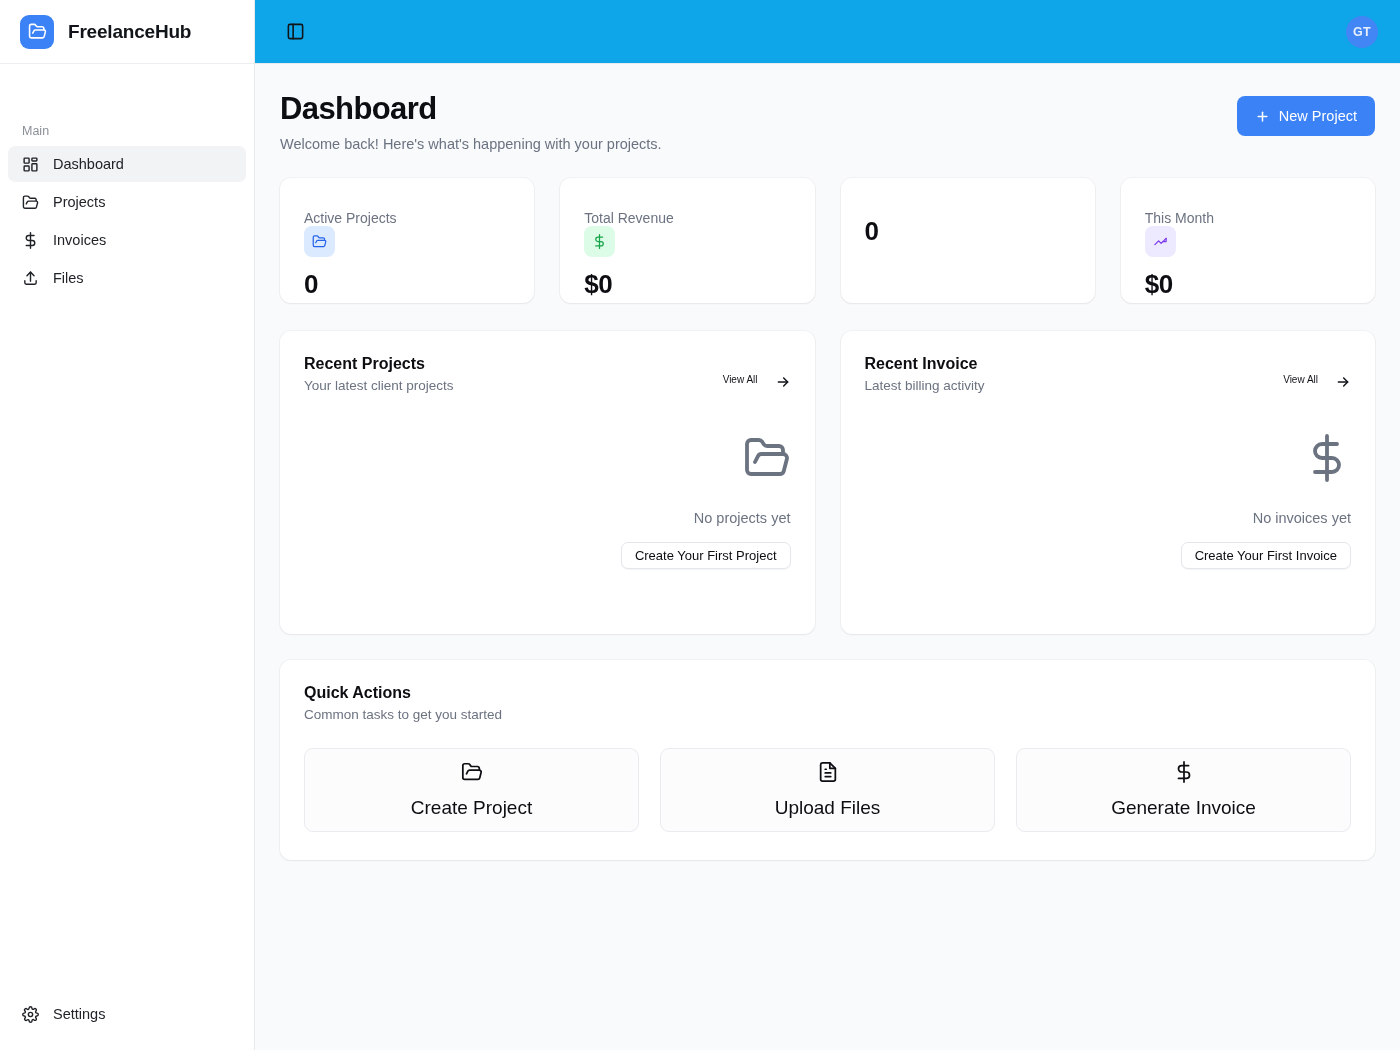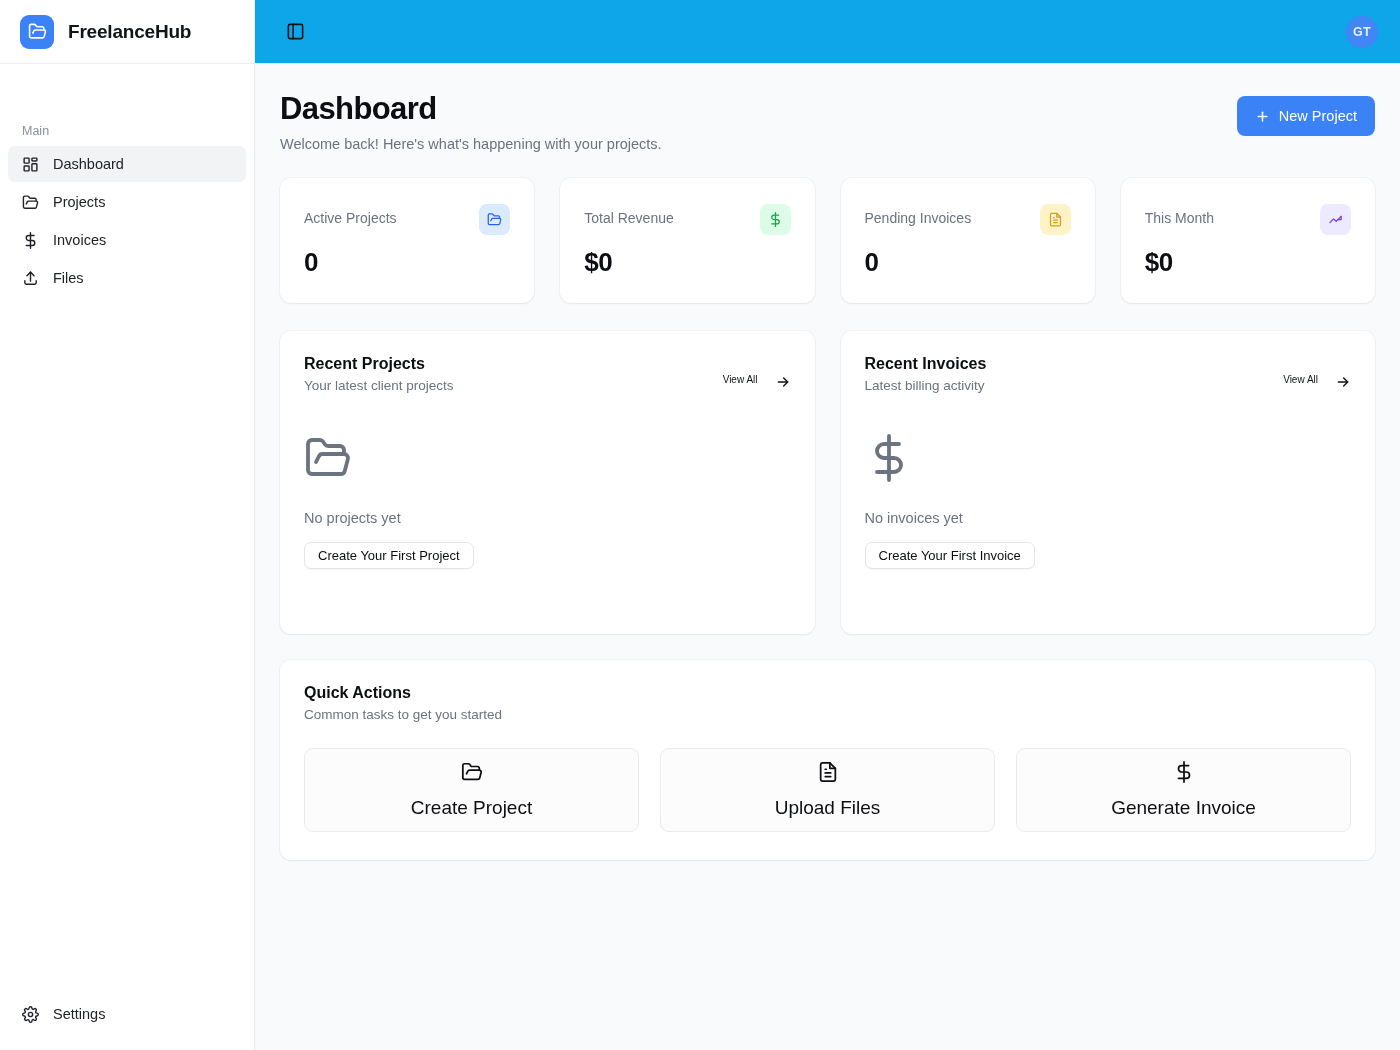--- a/index.html
+++ b/index.html
@@ -85,21 +85,21 @@
     font-size: 14.5px; font-family: inherit; cursor: pointer;
     margin-top: 4px;
   }
 
   .stats { display: grid; grid-template-columns: repeat(4, 1fr); gap: 26px; margin-bottom: 28px; }
   .stat-card {
     background: #fff; border-radius: 11px; height: 125px;
     padding: 26px 24px 0 24px;
     box-shadow: 0 1px 2px rgba(16,24,40,0.05), 0 0 0 1px rgba(16,24,40,0.035);
   }
-  .stat-top { display: flex; align-items: flex-start; justify-content: space-between; }
+  .stat-top { display: flex; align-items: flex-start; justify-content: space-between; flex-direction: column; }
   .stat-label { font-size: 14px; color: #6b7280; padding-top: 6px; }
   .stat-chip {
     width: 31px; height: 31px; border-radius: 8px; flex: 0 0 31px;
     display: flex; align-items: center; justify-content: center;
   }
   .stat-value { font-size: 26px; font-weight: bold; color: #0c0e12; margin-top: 12px; letter-spacing: -0.5px; }
 
   .panels { display: grid; grid-template-columns: 1fr 1fr; gap: 26px; margin-bottom: 26px; }
   .panel {
     background: #fff; border-radius: 11px; height: 303px;
@@ -109,21 +109,21 @@
   }
   .panel-head { display: flex; align-items: flex-start; justify-content: space-between; }
   .panel-title { font-size: 16px; font-weight: bold; color: #0c0e12; }
   .panel-sub { font-size: 13.5px; color: #6b7280; margin-top: 5px; }
   .view-all {
     display: flex; align-items: flex-start; gap: 17px;
     font-size: 10px; color: #101318; cursor: pointer; margin-top: 19px;
   }
   .empty {
     flex: 1 1 auto; display: flex; flex-direction: column;
-    align-items: flex-start; justify-content: center; gap: 0;
+    align-items: flex-end; justify-content: center; gap: 0;
     padding-bottom: 24px;
   }
   .empty-icon { color: #6b7280; margin-bottom: 24px; }
   .empty-text { font-size: 14.5px; color: #6b7280; margin-bottom: 16px; }
   .btn-outline {
     background: #fff; border: 1px solid #e3e6ea; border-radius: 7px;
     height: 27px; padding: 0 13px;
     font-size: 13px; color: #0c0e12; font-family: inherit; cursor: pointer;
     box-shadow: 0 1px 1px rgba(16,24,40,0.04);
   }
@@ -267,32 +267,20 @@
               <svg width="15" height="15" viewBox="0 0 24 24" fill="none" stroke="#16a34a" stroke-width="2" stroke-linecap="round" stroke-linejoin="round">
                 <path d="M12 1v22"></path>
                   <path d="M17 5H9.5a3.5 3.5 0 0 0 0 7h5a3.5 3.5 0 0 1 0 7H6"></path>
               </svg>
             </div>
           </div>
           <div class="stat-value">$0</div>
         </div>
 
         <div class="stat-card">
-          <div class="stat-top">
-            <div class="stat-label">Pending Invoices</div>
-            <div class="stat-chip" style="background:#fef3c7">
-              <svg width="15" height="15" viewBox="0 0 24 24" fill="none" stroke="#d4a017" stroke-width="2" stroke-linecap="round" stroke-linejoin="round">
-                <path d="M14 2H6a2 2 0 0 0-2 2v16a2 2 0 0 0 2 2h12a2 2 0 0 0 2-2V8z"></path>
-                  <path d="M14 2v6h6"></path>
-                <path d="M9 13h6"></path>
-                  <path d="M9 17h6"></path>
-                  <path d="M9 9h1"></path>
-              </svg>
-            </div>
-          </div>
           <div class="stat-value">0</div>
         </div>
 
         <div class="stat-card">
           <div class="stat-top">
             <div class="stat-label">This Month</div>
             <div class="stat-chip" style="background:#ede9fe">
               <svg width="15" height="15" viewBox="0 0 24 24" fill="none" stroke="#7c3aed" stroke-width="2" stroke-linecap="round" stroke-linejoin="round">
                 <path d="M3 17l6-6 4 4 8-8"></path>
                   <path d="M21 7v5h-5"></path>
@@ -327,21 +315,21 @@
               </svg>
             </span>
             <div class="empty-text">No projects yet</div>
             <button class="btn-outline">Create Your First Project</button>
           </div>
         </section>
 
         <section class="panel">
           <div class="panel-head">
             <div>
-              <div class="panel-title">Recent Invoices</div>
+              <div class="panel-title">Recent Invoice</div>
               <div class="panel-sub">Latest billing activity</div>
             </div>
             <div class="view-all">
               <span>View All</span>
               <svg width="16" height="16" viewBox="0 0 24 24" fill="none" stroke="#101318" stroke-width="2.2" stroke-linecap="round" stroke-linejoin="round">
                 <path d="M5 12h14"></path>
                   <path d="M13 6l6 6-6 6"></path>
               </svg>
             </div>
           </div>

